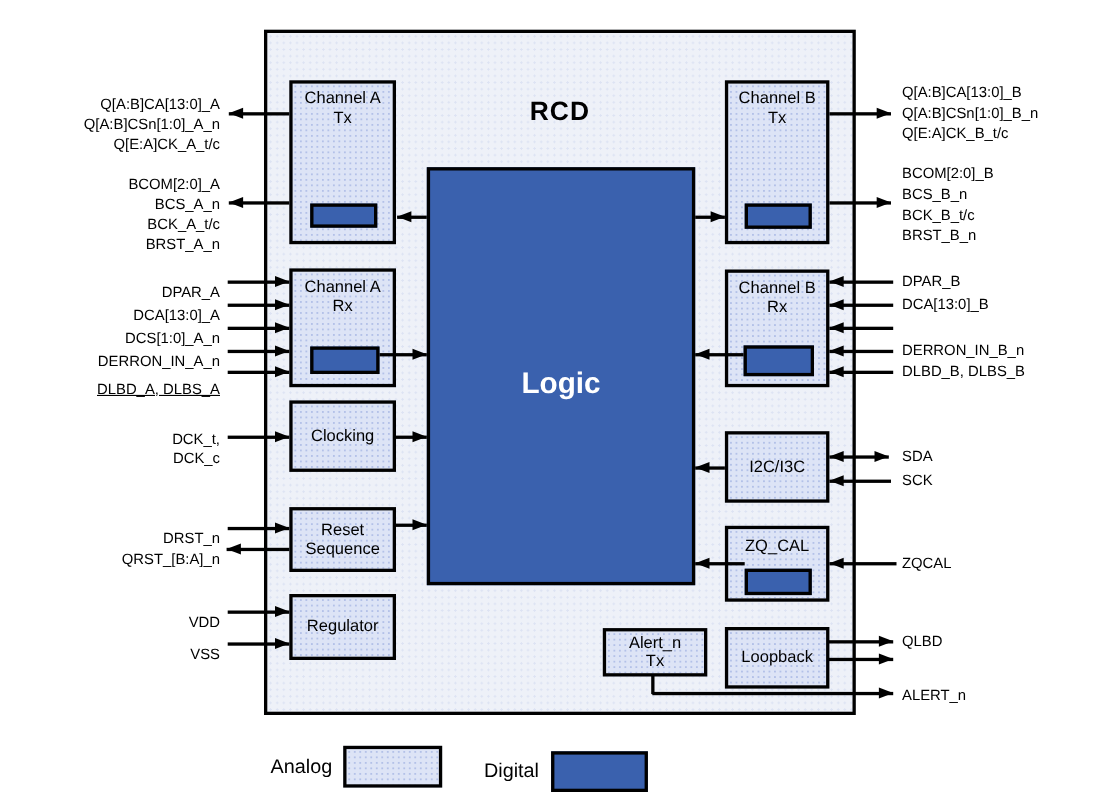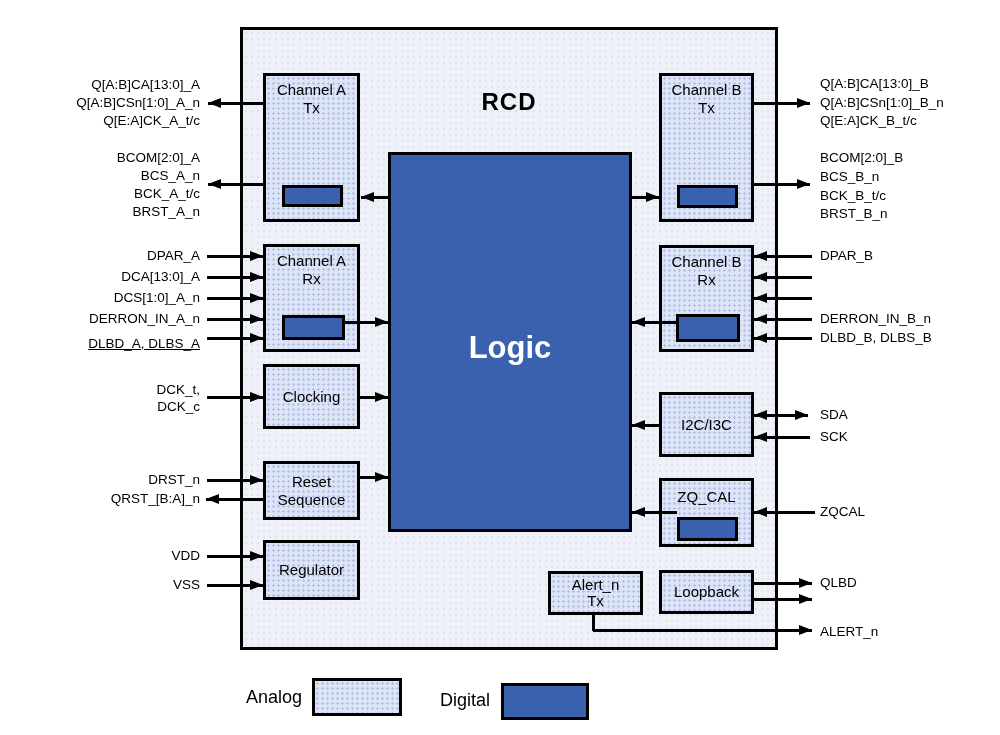--- a/index.html
+++ b/index.html
@@ -24,27 +24,27 @@
   .blocklabel{
     width:100%;text-align:center;font-size:15px;line-height:18px;color:#000;
   }
   .padtop{padding-top:5px;}
   .vcenter{display:flex;align-items:center;justify-content:center;}
   .logic{
     position:absolute;left:388px;top:152px;width:244px;height:380px;
     border:3px solid #000;background:#3a61ae;z-index:3;
     display:flex;align-items:center;justify-content:center;
   }
-  .logic span{color:#fff;font-weight:bold;font-size:31px;margin-top:12px;}
+  .logic span{color:#fff;font-weight:bold;font-size:27px;margin-top:12px;}
   .rcd-title{
     position:absolute;left:240px;top:88px;width:538px;text-align:center;
     font-size:24px;font-weight:bold;color:#000;z-index:2;letter-spacing:1px;
   }
   .pin{position:absolute;font-size:13.5px;color:#000;z-index:6;white-space:nowrap;height:18px;line-height:18px;}
-  .pin-l{left:12px;width:188px;text-align:right;}
+  .pin-l{left:12px;width:188px;text-align:right;margin-top:10px;}
   .pin-r{left:820px;width:178px;text-align:left;}
   .line{position:absolute;background:#000;height:3px;z-index:5;}
   .vline{position:absolute;background:#000;width:3px;z-index:5;}
   .head{position:absolute;width:0;height:0;z-index:5;
     border-top:5px solid transparent;border-bottom:5px solid transparent;}
   .head-l{border-right:13px solid #000;}
   .head-r{border-left:13px solid #000;}
   .legend-label{position:absolute;font-size:18px;color:#000;z-index:6;}
   .legend-box{z-index:3;}
 </style>
@@ -96,21 +96,21 @@
       <div>Channel B</div>
       <div>Rx</div>
     </div>
   </div>
   <div class="box vcenter" style="left:659px;top:392px;width:95px;height:65px;">
     <div class="blocklabel">I2C/I3C</div>
   </div>
   <div class="box" style="left:659px;top:478px;width:95px;height:69px;">
     <div class="blocklabel" style="padding-top:7px;">ZQ_CAL</div>
   </div>
-  <div class="box vcenter" style="left:659px;top:570px;width:95px;height:44px;">
+  <div class="box vcenter" style="left:659px;top:570px;width:95px;height:56px;">
     <div class="blocklabel">Loopback</div>
   </div>
   <div class="box vcenter" style="left:548px;top:571px;width:95px;height:44px;">
     <div class="blocklabel" style="line-height:16px;">
       <div>Alert_n</div>
       <div>Tx</div>
     </div>
   </div>
 
   <div class="dark" style="left:282px;top:185px;width:61px;height:22px;"></div>
@@ -143,20 +143,21 @@
     <div class="pin pin-l" style="top: 547px;">VDD</div>
     <div class="pin pin-l" style="top: 576px;">VSS</div>
     <div class="pin pin-r" style="top: 75px;">Q[A:B]CA[13:0]_B</div>
     <div class="pin pin-r" style="top: 94px;">Q[A:B]CSn[1:0]_B_n</div>
     <div class="pin pin-r" style="top: 112px;">Q[E:A]CK_B_t/c</div>
     <div class="pin pin-r" style="top: 149px;">BCOM[2:0]_B</div>
     <div class="pin pin-r" style="top: 168px;">BCS_B_n</div>
     <div class="pin pin-r" style="top: 187px;">BCK_B_t/c</div>
     <div class="pin pin-r" style="top: 205px;">BRST_B_n</div>
     <div class="pin pin-r" style="top: 247px;">DPAR_B</div>
+    <div class="pin pin-r" style="top: 268px;">DCA[13:0]_B</div>
     <div class="pin pin-r" style="top: 310px;">DERRON_IN_B_n</div>
     <div class="pin pin-r" style="top: 329px;">DLBD_B, DLBS_B</div>
     <div class="pin pin-r" style="top: 406px;">SDA</div>
     <div class="pin pin-r" style="top: 428px;">SCK</div>
     <div class="pin pin-r" style="top: 574px;">QLBD</div>
     <div class="pin pin-r" style="top: 503px;">ZQCAL</div>
     <div class="pin pin-r" style="top: 623px;">ALERT_n</div>
     <div class="line" style="left: 208px; top: 102px; width: 55px;"></div>
     <div class="head head-l" style="left: 208px; top: 98px;"></div>
     <div class="line" style="left: 208px; top: 183px; width: 55px;"></div>

